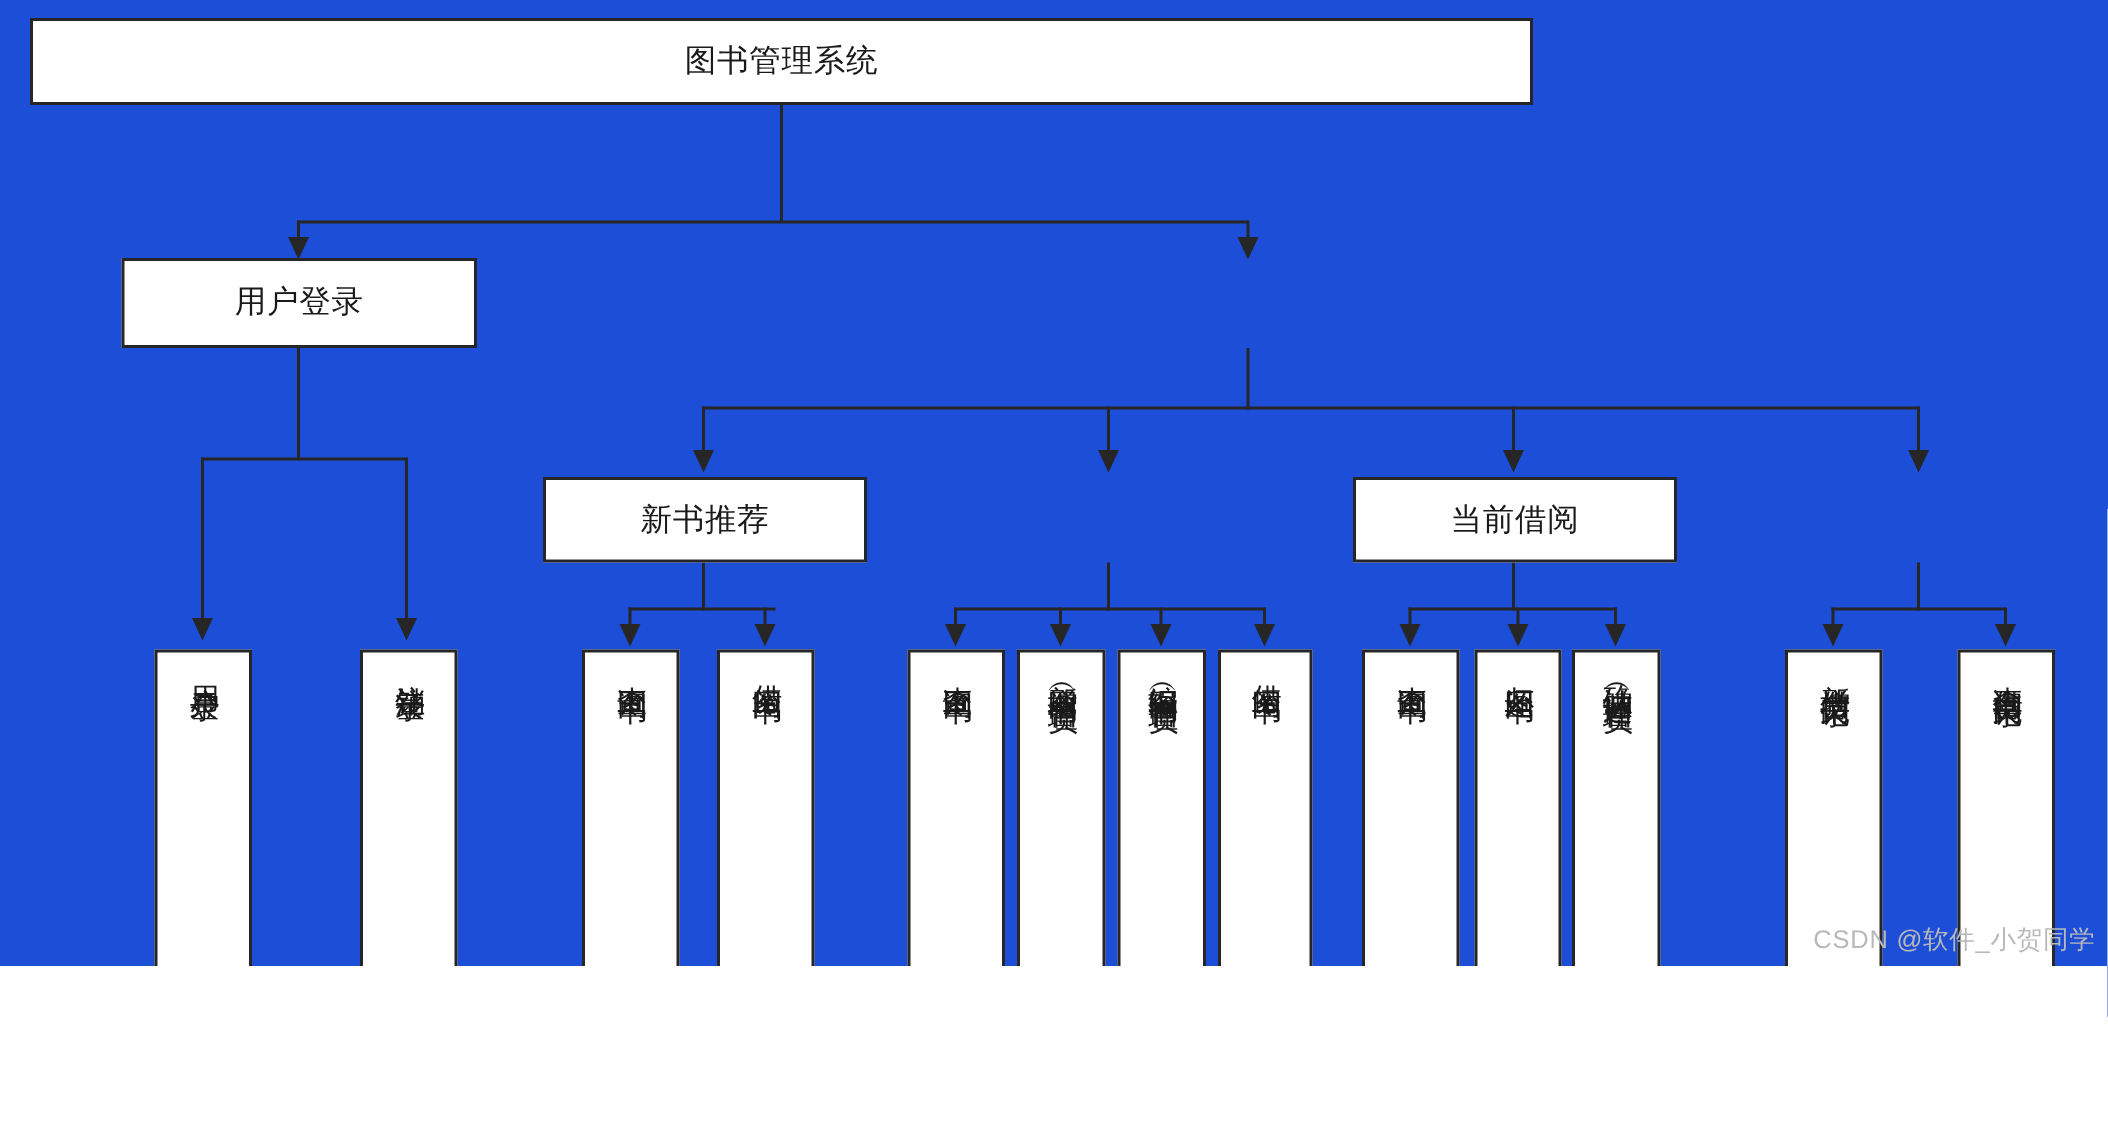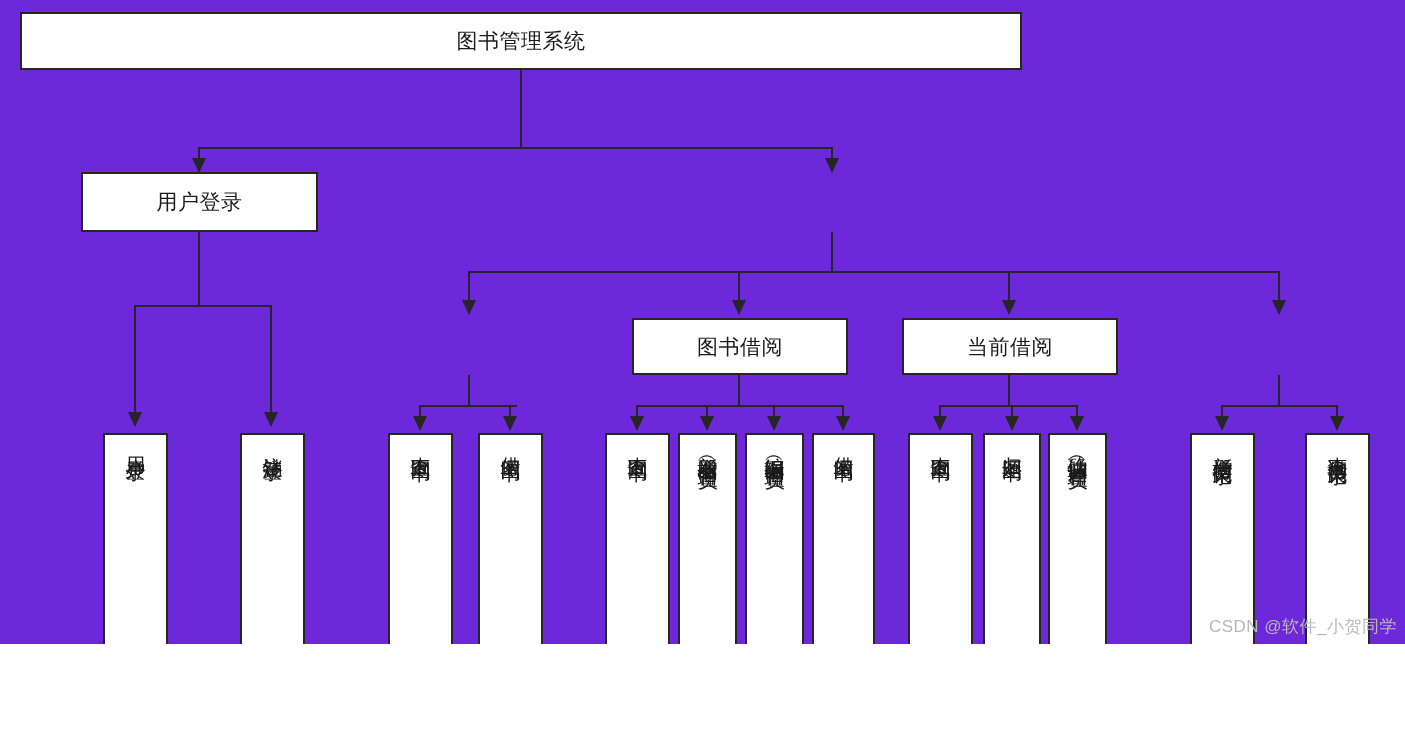--- a/index.html
+++ b/index.html
@@ -7,21 +7,21 @@
     padding: 0;
     background: #ffffff;
   }
   body {
     font-family: "Liberation Sans", "DejaVu Sans", sans-serif;
   }
   #canvas {
     position: relative;
     width: 1405px;
     height: 644px;
-    background: #6d28d9;
+    background: #1d4ed8;
     overflow: hidden;
   }
   .node {
     position: absolute;
     box-sizing: border-box;
     border: 2px solid #262626;
     background: #ffffff;
     display: flex;
     align-items: center;
     justify-content: center;
@@ -141,22 +141,22 @@
   <div class="arrow" style="left:1330px; top:416px;"></div>
 
   <div class="node horiz" style="left:20px; top:12px; width:1002px; height:58px;">
     <span>图书管理系统</span>
   </div>
 
   <div class="node horiz" style="left:81px; top:172px; width:237px; height:60px;">
     <span>用户登录</span>
   </div>
 
-  <div class="node horiz" style="left:632px; top:318px; width:216px; height:57px;">
-    <span>图书借阅</span>
+  <div class="node horiz" style="left:362px; top:318px; width:216px; height:57px;">
+    <span>新书推荐</span>
   </div>
   <div class="node horiz" style="left:902px; top:318px; width:216px; height:57px;align-items:center;">
     <span>当前借阅</span>
   </div>
 
   <div class="node vert center" style="left:103px; top:433px; width:65px; height:301px;">
     <span class="vtext">用户登录</span>
   </div>
   <div class="node vert center" style="left:240px; top:433px; width:65px; height:301px;">
     <span class="vtext">注销登录</span>

